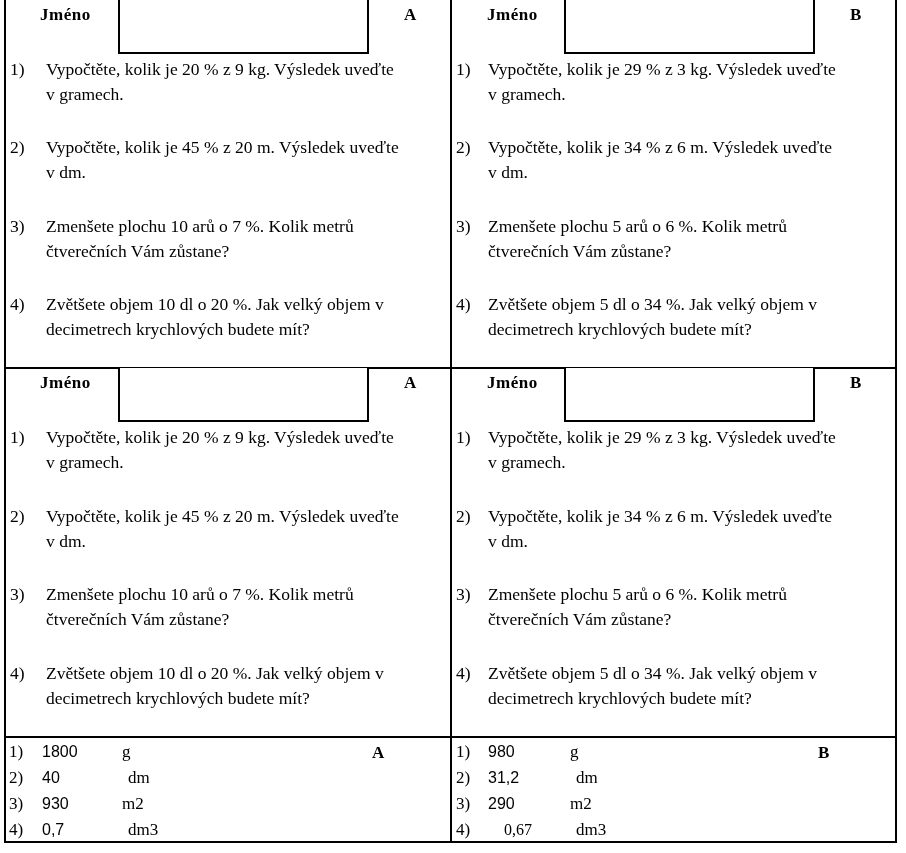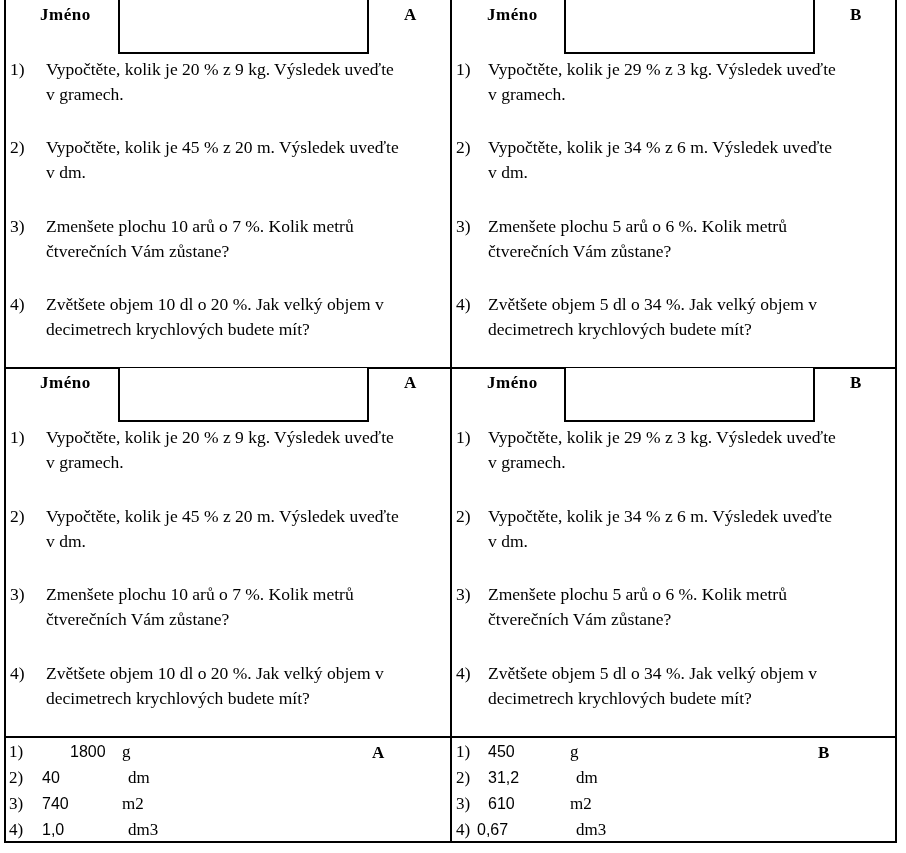--- a/index.html
+++ b/index.html
@@ -137,55 +137,55 @@
     <span class="num">4)</span>
     <span class="text" style="left:32px;">Zvětšete objem 5 dl o 34 %. Jak velký objem v</span>
     <span class="text" style="left:32px; top:25px;">decimetrech krychlových budete mít?</span>
   </div>
 </div>
 
 <div>
   <div class="ans-variant" style="left:372px; top:743px;">A</div>
   <div class="ans-row" style="left:9px; top:739px;">
     <span class="num">1)</span>
-    <span class="val" style="left:33px;margin-left:28px;">1800</span>
+    <span class="val" style="left:33px;">1800</span>
     <span class="unit" style="left:113px;">g</span>
   </div>
   <div class="ans-row" style="left:9px; top:765px;">
     <span class="num">2)</span>
     <span class="val" style="left:33px;">40</span>
     <span class="unit" style="left:119px;">dm</span>
   </div>
   <div class="ans-row" style="left:9px; top:791px;">
     <span class="num">3)</span>
-    <span class="val" style="left:33px;">740</span>
+    <span class="val" style="left:33px;">930</span>
     <span class="unit" style="left:113px;">m2</span>
   </div>
   <div class="ans-row" style="left:9px; top:817px;">
     <span class="num">4)</span>
-    <span class="val" style="left:33px;">1,0</span>
+    <span class="val" style="left:33px;">0,7</span>
     <span class="unit" style="left:119px;">dm3</span>
   </div>
 </div>
 
 <div>
   <div class="ans-variant" style="left:818px; top:743px;">B</div>
   <div class="ans-row" style="left:456px; top:739px;">
     <span class="num">1)</span>
-    <span class="val" style="left:32px;">450</span>
+    <span class="val" style="left:32px;">980</span>
     <span class="unit" style="left:114px;">g</span>
   </div>
   <div class="ans-row" style="left:456px; top:765px;">
     <span class="num">2)</span>
     <span class="val" style="left:32px;">31,2</span>
     <span class="unit" style="left:120px;">dm</span>
   </div>
   <div class="ans-row" style="left:456px; top:791px;">
     <span class="num">3)</span>
-    <span class="val" style="left:32px;">610</span>
+    <span class="val" style="left:32px;">290</span>
     <span class="unit" style="left:114px;">m2</span>
   </div>
   <div class="ans-row" style="left:456px; top:817px;">
     <span class="num">4)</span>
-    <span class="val" style="left:21px;">0,67</span>
+    <span class="val" style="left:48px;font-family:Liberation Serif, serif;">0,67</span>
     <span class="unit" style="left:120px;">dm3</span>
   </div>
 </div>
 
 </body></html>

